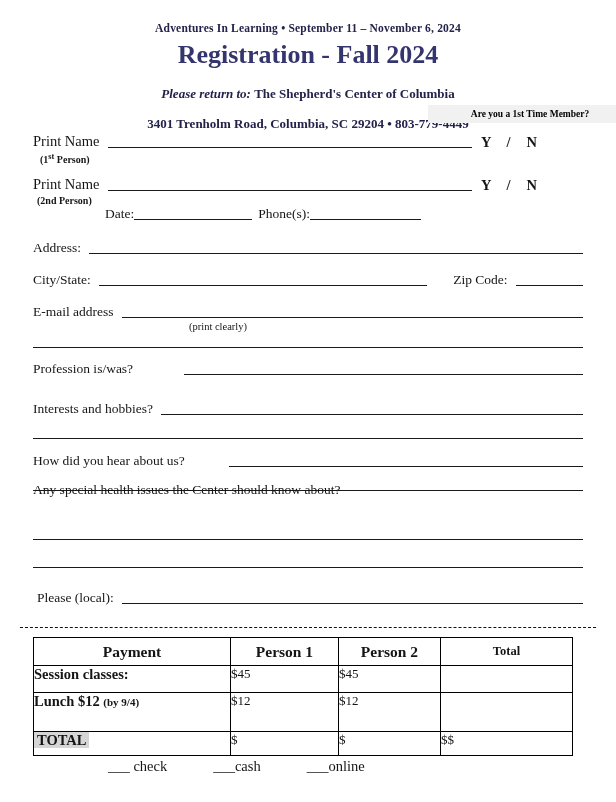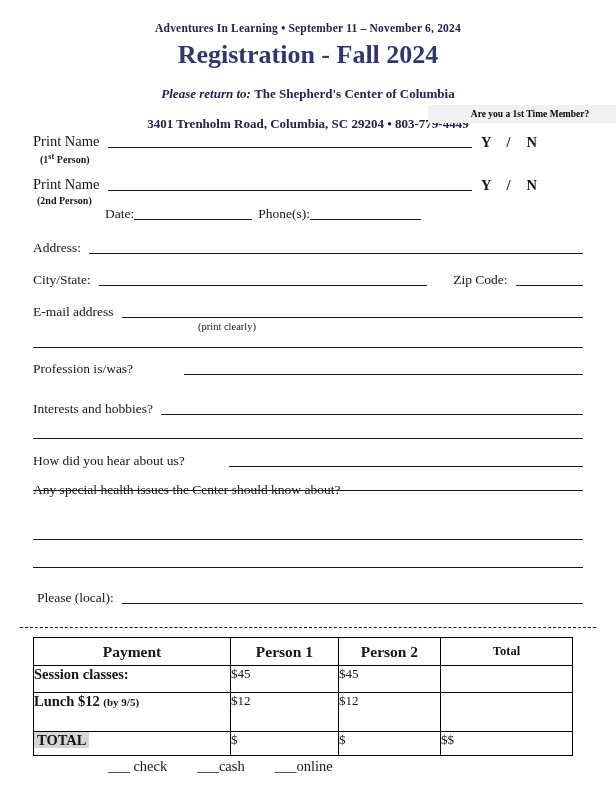--- a/index.html
+++ b/index.html
@@ -48,21 +48,21 @@
   table.pay col.c1{width:197px;} table.pay col.c2{width:108px;}
   table.pay col.c3{width:102px;} table.pay col.c4{width:132px;}
   th.h{font-size:15.5px;font-weight:bold;text-align:center;height:27px;vertical-align:middle;}
   th.h-total{font-size:12.5px;border-top:0;}
   td.cl{font-size:14.5px;font-weight:bold;text-align:left;padding:3px 0 2px 6px;vertical-align:top;margin-left:12px;}
   td.cv{font-size:13px;text-align:left;padding:3px 0 2px 8px;vertical-align:top;}
   tr.r-session{height:27px;} tr.r-lunch{height:39px;} tr.r-total{height:24px;}
   .lunch-note{font-size:11px;font-weight:bold;}
   .hl{background:#d6d6d6;padding:0 3px;}
   
-  .methods{position:absolute;top:758px;left:108px;display:flex;gap:30px;font-size:14.5px;}
+  .methods{position:absolute;top:758px;left:108px;display:flex;gap:46px;font-size:14.5px;}
 </style>
 </head>
 <body>
 
 <div class="page">
 
   <div class="hdr">
     <div class="hdr-top">Adventures In Learning • September 11 – November 6, 2024</div>
     <div class="hdr-title">Registration - Fall 2024</div>
     <div class="hdr-return"><span class="pre">Please return to: </span><span class="org">The Shepherd's Center of Columbia</span></div>
@@ -105,21 +105,21 @@
     <span class="lbl">City/State: </span>
     <span class="ln" style="width:328px;"></span>
     <span class="lbl" style="padding-left:26px;">Zip Code: </span>
     <span class="fill"></span>
   </div>
 
   <div class="frow" style="top:304px;left:33px;width:550px;">
     <span class="lbl">E-mail address </span>
     <span class="fill"></span>
   </div>
-  <div class="note-reg" style="top:321px;left:198px;">(print clearly)</div>
+  <div class="note-reg" style="top:321px;left:189px;">(print clearly)</div>
 
   <div class="hline" style="top:347px;"></div>
 
   <div class="frow" style="top:361px;left:33px;width:550px;gap:42px;">
     <span class="lbl">Profession is/was? </span>
     <span class="fill"></span>
   </div>
 
   <div class="frow" style="top:401px;left:33px;width:550px;">
     <span class="lbl">Interests and hobbies? </span>
@@ -162,21 +162,21 @@
       <th class="h">Person 2</th>
       <th class="h h-total">Total</th>
     </tr>
     <tr class="r-session">
       <td class="cl">Session classes:</td>
       <td class="cv">$45</td>
       <td class="cv">$45</td>
       <td class="cv"></td>
     </tr>
     <tr class="r-lunch">
-      <td class="cl"><span>Lunch $12 </span><span class="lunch-note">(by 9/5)</span></td>
+      <td class="cl"><span>Lunch $12 </span><span class="lunch-note">(by 9/4)</span></td>
       <td class="cv">$12</td>
       <td class="cv">$12</td>
       <td class="cv"></td>
     </tr>
     <tr class="r-total">
       <td class="cl"><span class="hl">TOTAL</span></td>
       <td class="cv">$</td>
       <td class="cv">$</td>
       <td class="cv">$$</td>
     </tr>

